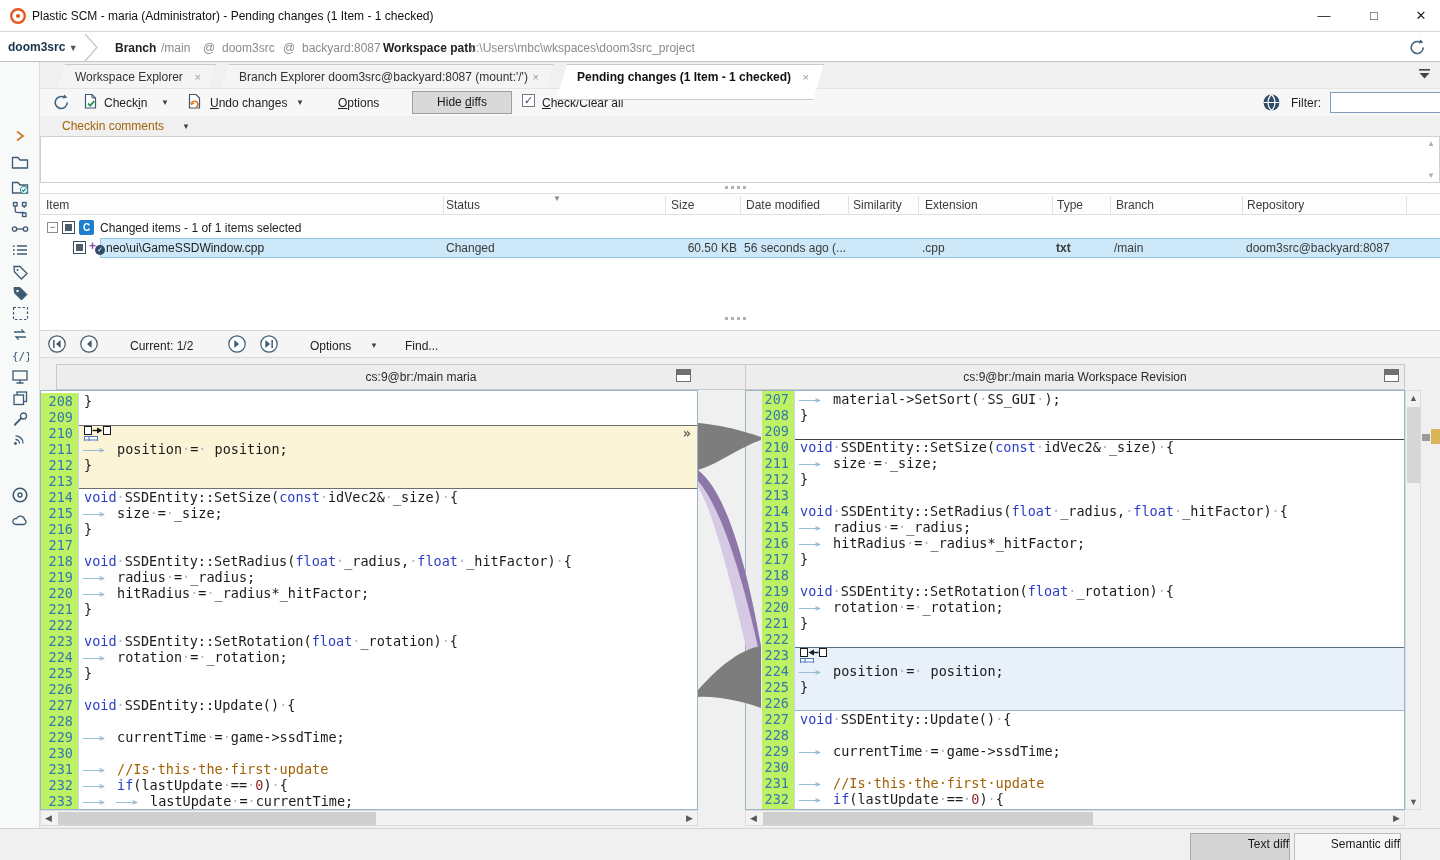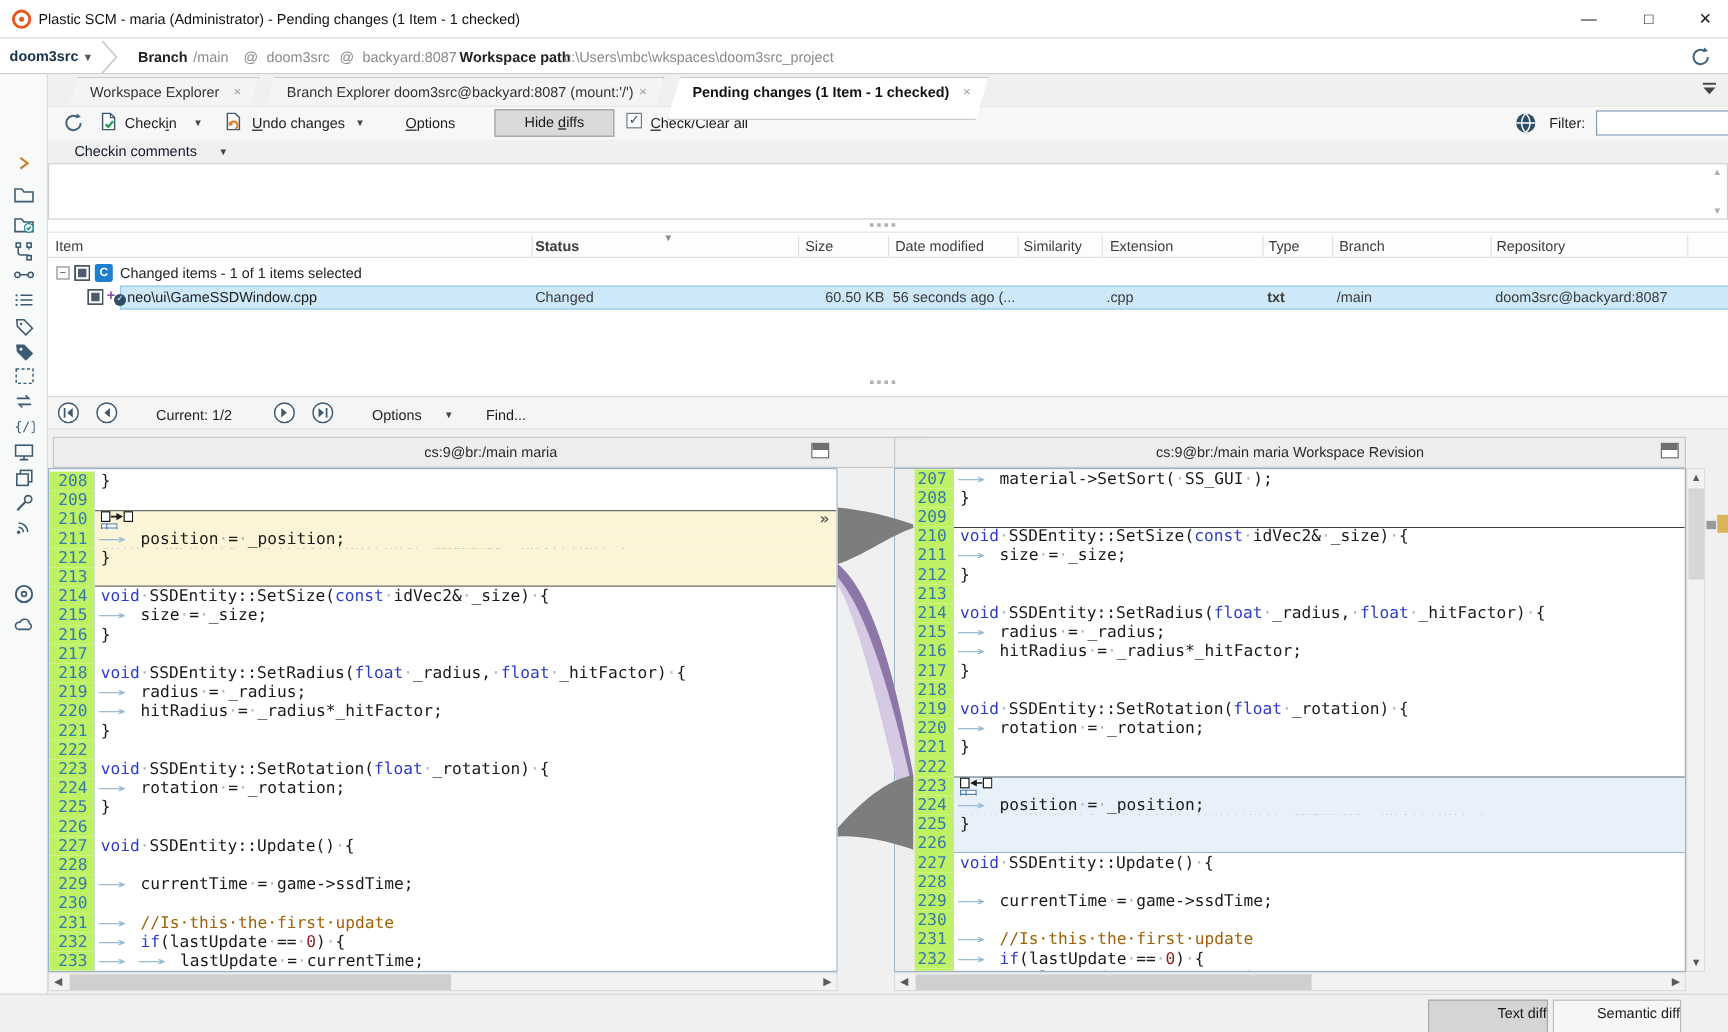--- a/index.html
+++ b/index.html
@@ -44,21 +44,21 @@
   .tcaret { font-size:8px; color:#444; top:9px; }
   #hideDiffsBtn { left:372px; top:2px; width:100px; height:23px; background:#d9d9d9; border:1px solid #9f9f9f;
                   text-align:center; line-height:21px; }
   #checkClear { left:482px; top:5px; width:13px; height:13px; background:#fff; border:1px solid #6e7b85;
                 font-size:11px; line-height:11px; text-align:center; color:#2e4d66; }
   #filterLbl { left:1251px; top:7px; }
   #filterInput { left:1290px; top:3px; width:142px; height:21px; border:1px solid #7f9db9; background:#fff;
                  font-family:"Liberation Sans",sans-serif; font-size:12px; padding:0 4px; }
   
   #commentsHdr { left:40px; top:116px; width:1400px; height:20px; background:#f0f0f0; }
-  #commentsHdr span.lbl { position:absolute; left:22px; top:3px; color:#0f172a; }
+  #commentsHdr span.lbl { position:absolute; left:22px; top:3px; color:#a16207; }
   #commentsHdr .tcaret { left:142px; top:6px; position:absolute; }
   #commentsBox { left:40px; top:136px; width:1400px; height:47px; background:#fff; border:1px solid #d0d0d0; }
   .miniArrow { position:absolute; right:4px; color:#b0b0b0; font-size:8px; }
 
   .grip { width:24px; height:4px; display:flex; gap:3px; }
   .grip i { width:3px; height:3px; background:#b2b2b2; display:block; }
 
   
   #tableHdr { left:40px; top:193px; width:1400px; height:22px; background:#fdfdfd; border-top:1px solid #e3e3e3; border-bottom:1px solid #e0e0e0; }
   .th { position:absolute; top:4px; color:#3c3c3c; }
@@ -298,21 +298,21 @@
   </div>
   <div class="abs grip" style="left:725px;top:186px">
       <i></i>
       <i></i>
       <i></i>
       <i></i>
     </div>
 
   <div id="tableHdr" class="abs">
       <span class="th" style="left: 6px;">Item</span>
-      <span class="th" style="left: 406px; font-weight: bold;">Status</span>
+      <span class="th" style="left: 406px;">Status</span>
       <span class="sortArrow" style="left: 513px;">▼</span>
       <span class="th" style="left: 631px;">Size</span>
       <span class="th" style="left: 706px;">Date modified</span>
       <span class="th" style="left: 813px;">Similarity</span>
       <span class="th" style="left: 885px;">Extension</span>
       <span class="th" style="left: 1017px;">Type</span>
       <span class="th" style="left: 1076px;">Branch</span>
       <span class="th" style="left: 1207px;">Repository</span>
       <span class="thsep" style="left: 403px;"></span>
       <span class="thsep" style="left: 625px;"></span>
@@ -381,21 +381,21 @@
           <rect x="12.4" y="6" width="1.5" height="8" fill="#3f5a70"></rect>
           <path d="M6.4,6 L11,10 L6.4,14 Z" fill="#3f5a70"></path>
         </svg>
       </span>
     <span class="abs tbtxt" style="left:270px;top:8px">Options</span>
     <span class="abs tcaret" style="left:330px;top:10px">▼</span>
     <span class="abs tbtxt" style="left:365px;top:8px">Find...</span>
   </div>
 
   <div id="diffregion" class="abs">
-    <div class="phdr" style="left:4px;width:730px">
+    <div class="phdr" style="left:16px;width:730px">
       <span>cs:9@br:/main maria</span>
     </div>
     <span class="panebtn" style="left:636px"></span>
     <div class="phdr" style="left:705px;width:660px">
       <span>cs:9@br:/main maria Workspace Revision</span>
     </div>
     <span class="panebtn" style="left:1344px"></span>
 
     <div id="lcode" class="codebox" style="left: 0px; width: 658px; padding-top: 2px;">
         <div class="crow"><span class="lnum">208</span><span class="ltxt"><span>}</span></span></div>

